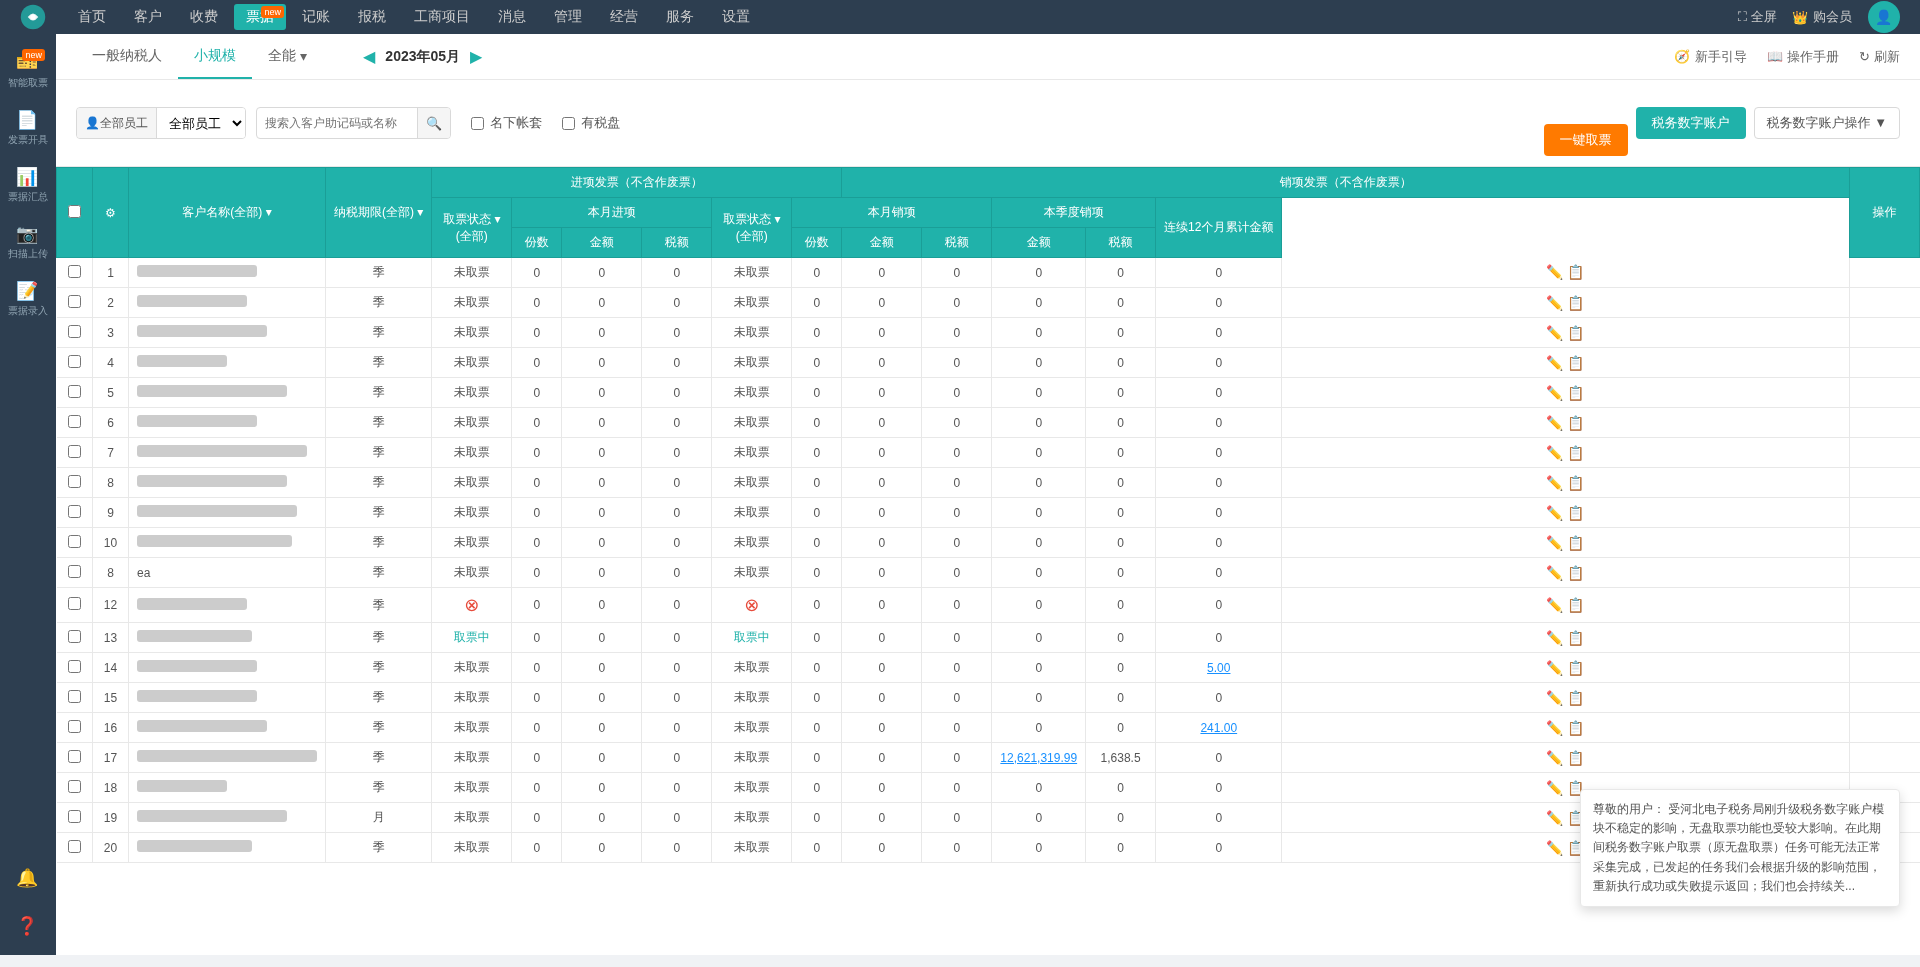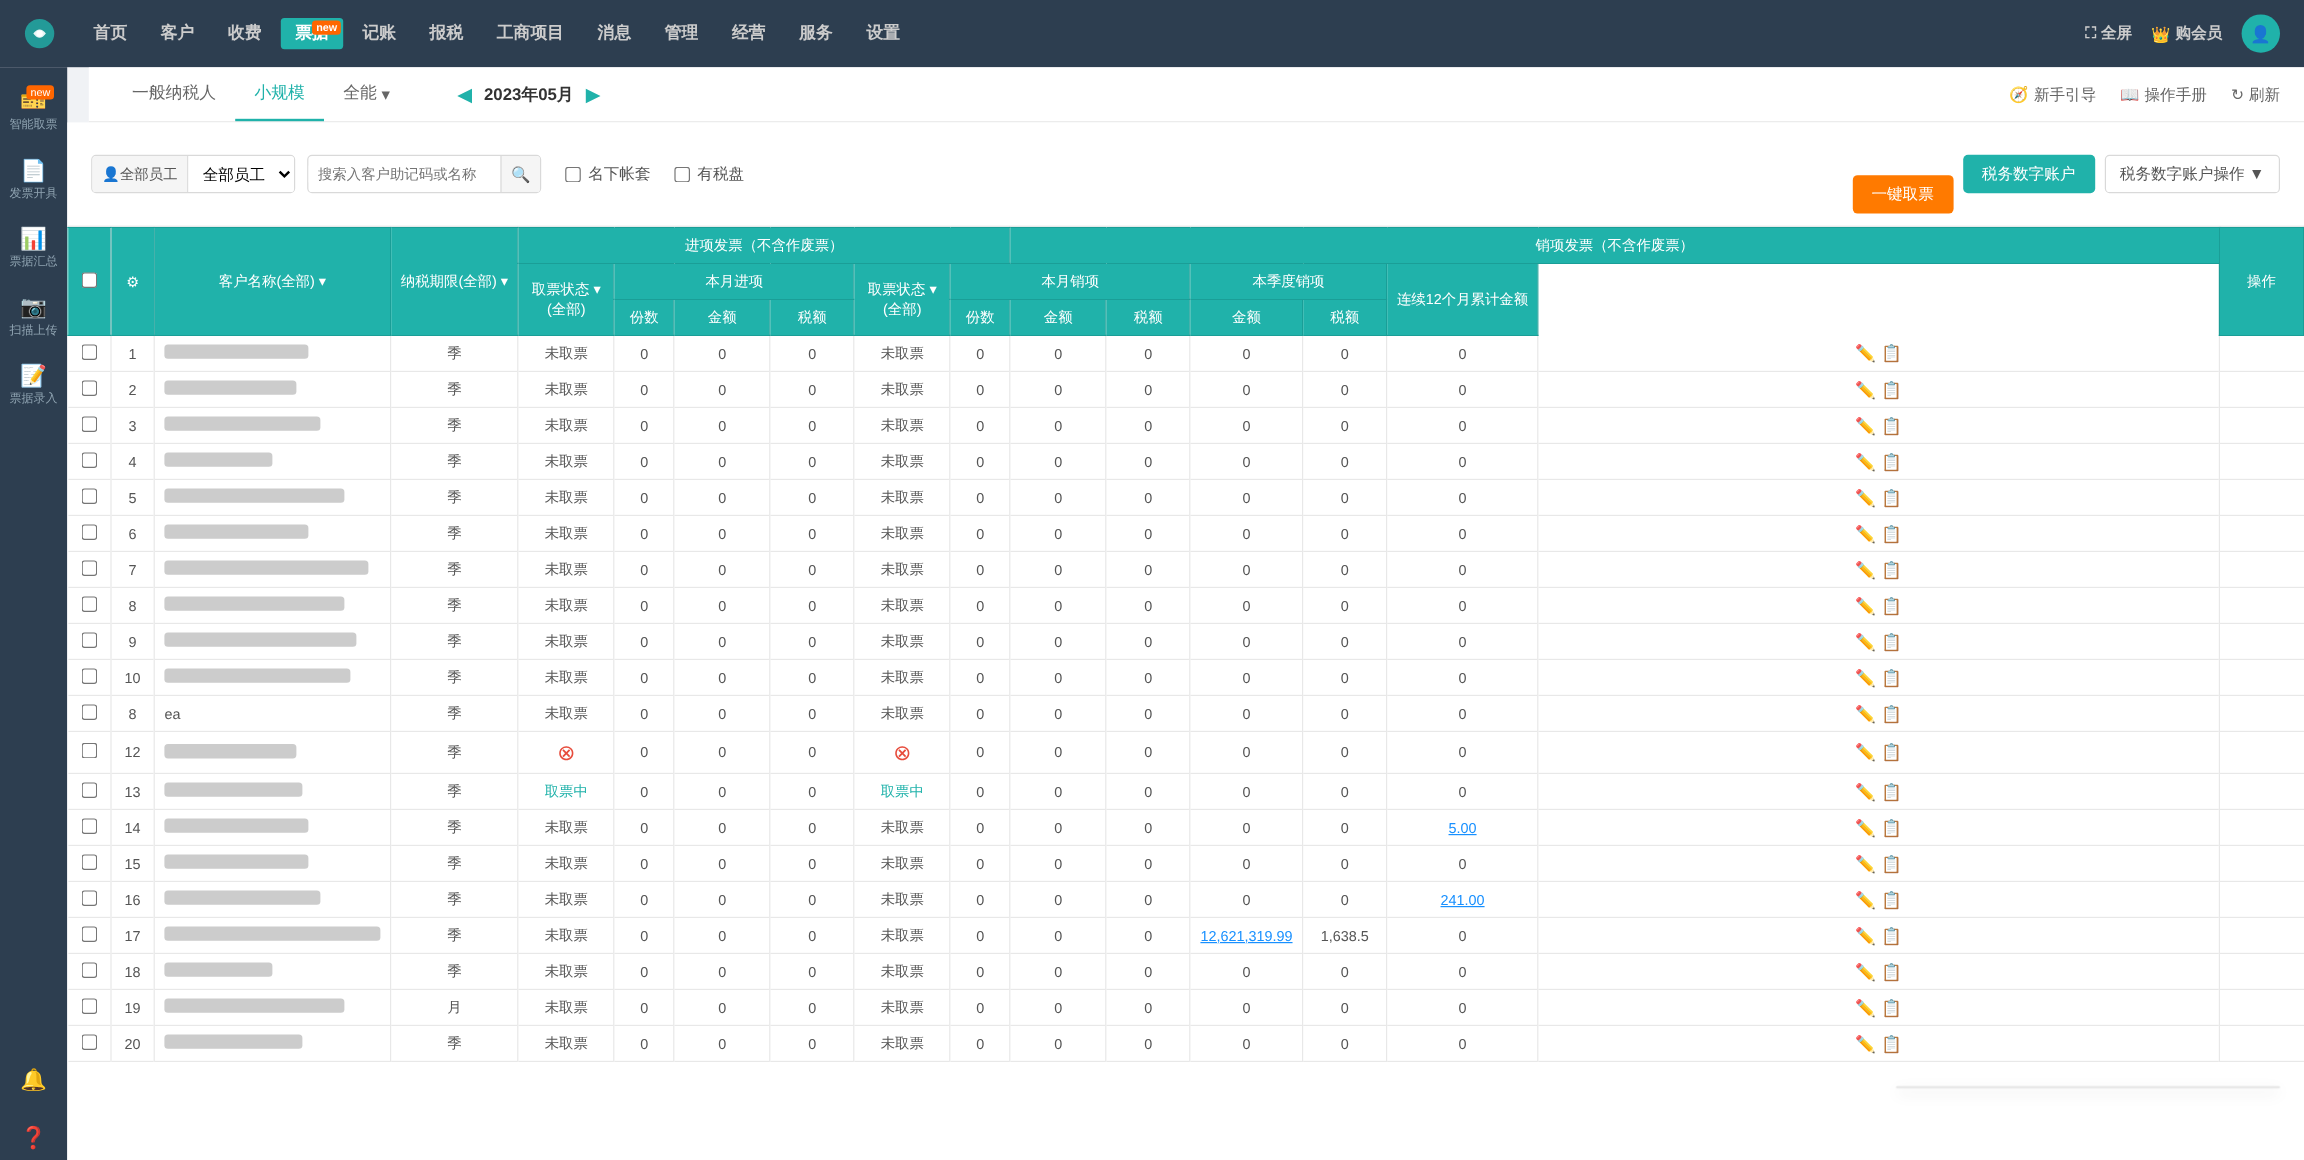--- a/index.html
+++ b/index.html
@@ -1,19 +1,19 @@
 <!DOCTYPE html>
 <html><head>
   <meta charset="utf-8">
   <style>
     * { box-sizing: border-box; margin: 0; padding: 0; }
     body { font-family: 'Microsoft YaHei', Arial, sans-serif; font-size: 13px; background: #f0f2f5; color: #333; width: 1920px; min-height: 967px; overflow-x: hidden; }
 
     
-    .top-nav { background: #2d3e50; height: 56px; display: flex; align-items: center; padding: 0 10px; color: #ccc; font-weight: bold; }
+    .top-nav { background: #2d3e50; height: 34px; display: flex; align-items: center; padding: 0 10px; color: #ccc; }
     .top-nav .logo { width: 46px; height: 46px; display: flex; align-items: center; justify-content: center; }
     .top-nav .logo svg { width: 28px; height: 28px; }
     .top-nav .nav-items { display: flex; align-items: center; flex: 1; gap: 4px; margin-left: 10px; }
     .top-nav .nav-item { padding: 4px 12px; color: #ccc; cursor: pointer; font-size: 14px; border-radius: 3px; white-space: nowrap; }
     .top-nav .nav-item.active { background: #20b2aa; color: #fff; position: relative; }
     .nav-item .new-badge { background: #ff6600; color: #fff; font-size: 9px; padding: 1px 3px; border-radius: 3px; position: absolute; top: 2px; right: 2px; }
     .top-nav-right { display: flex; align-items: center; gap: 16px; margin-right: 10px; }
     .top-nav-right span { color: #ccc; font-size: 13px; cursor: pointer; display: flex; align-items: center; gap: 4px; }
     .avatar { width: 32px; height: 32px; border-radius: 50%; background: #20b2aa; display: flex; align-items: center; justify-content: center; color: #fff; font-size: 14px; cursor: pointer; }
 
@@ -77,21 +77,21 @@
     .col-name { width: 180px; }
     .col-period { width: 60px; }
     .col-status { width: 80px; }
     .col-num { width: 50px; }
     .col-amount { width: 80px; }
     .col-tax { width: 70px; }
     .col-cum { width: 120px; }
     .col-action { width: 70px; }
 
     
-    .sub-nav-row { background: #fff; padding: 0 20px; display: flex; align-items: center; border-bottom: 1px solid #e8e8e8; height: 46px; margin-left: 18px; }
+    .sub-nav-row { background: #fff; padding: 0 20px; display: flex; align-items: center; border-bottom: 1px solid #e8e8e8; height: 46px; }
   </style>
 </head>
 <body>
 
 <div class="top-nav">
   <div class="logo">
     <svg viewBox="0 0 32 32" fill="none">
       <circle cx="16" cy="16" r="14" fill="#20b2aa" opacity="0.8"></circle>
       <path d="M10 16 Q16 8 22 16 Q16 24 10 16Z" fill="#fff" opacity="0.9"></path>
       <circle cx="16" cy="16" r="3" fill="#fff"></circle>
@@ -719,13 +719,17 @@
               </td>
             </tr>
           </tbody>
       </table>
     </div>
 
   </div>
 </div>
 
 <div class="notification-popup">
+  <div class="notification-body">
+    <p>尊敬的用户：
+受河北电子税务局刚升级税务数字账户模块不稳定的影响，无盘取票功能也受较大影响。在此期间税务数字账户取票（原无盘取票）任务可能无法正常采集完成，已发起的任务我们会根据升级的影响范围，重新执行成功或失败提示返回；我们也会持续关...</p>
+  </div>
 </div>
 
 </body></html>

